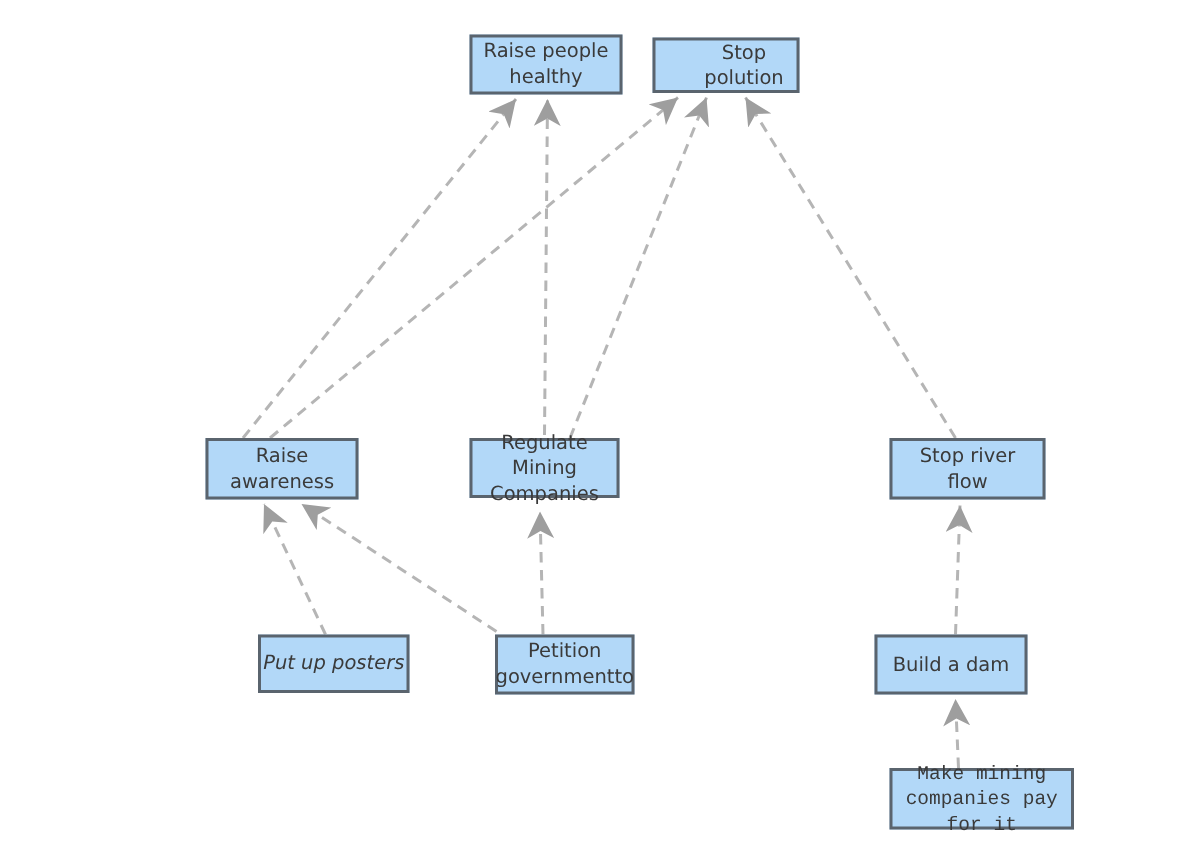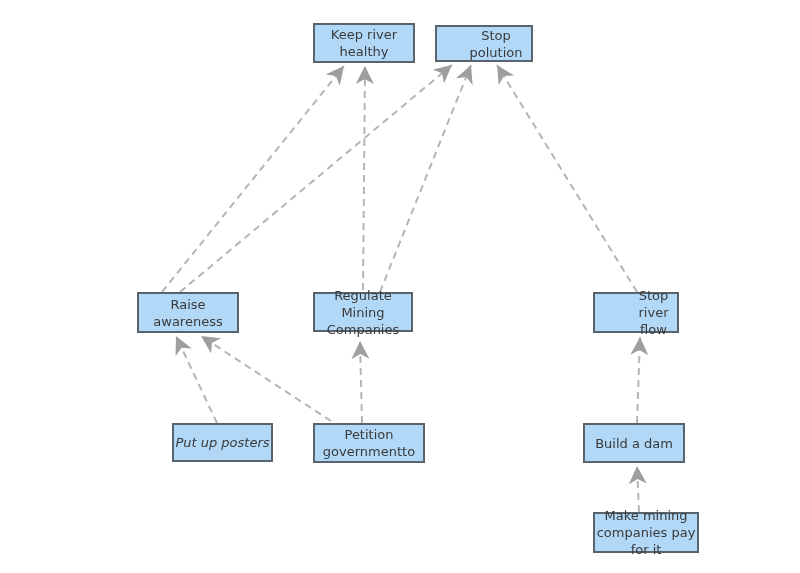--- a/index.html
+++ b/index.html
@@ -77,48 +77,48 @@
         <line x1="637" y1="292" x2="497" y2="65" class="edge" marker-end="url(#arrowhead)"></line>
         <line x1="217" y1="423" x2="176" y2="336" class="edge" marker-end="url(#arrowhead)"></line>
         <line x1="331" y1="421" x2="201" y2="336" class="edge" marker-end="url(#arrowhead)"></line>
         <line x1="362" y1="423" x2="360" y2="341" class="edge" marker-end="url(#arrowhead)"></line>
         <line x1="637" y1="423" x2="640" y2="337" class="edge" marker-end="url(#arrowhead)"></line>
         <line x1="639" y1="512" x2="637" y2="466" class="edge" marker-end="url(#arrowhead)"></line>
       </g>
   </svg>
   <div class="nodes-layer">
       <div class="node" style="left: 313px; top: 23px; width: 102px; height: 40px;">
-        <span class="label">Keep river
+        <span class="label">Raise people
 healthy</span>
       </div>
       <div class="node" style="left: 435px; top: 25px; width: 98px; height: 37px; padding-left: 24px;">
         <span class="label">Stop polution</span>
       </div>
       <div class="node" style="left: 113px; top: 292px; width: 102px; height: 41px; margin-left: 24px;">
         <span class="label">Raise
 awareness</span>
       </div>
       <div class="node" style="left: 313px; top: 292px; width: 100px; height: 40px;">
         <span class="label">Regulate
 Mining
 Companies</span>
       </div>
-      <div class="node" style="left: 593px; top: 292px; width: 86px; height: 41px; padding-left: 35px;">
+      <div class="node" style="left: 593px; top: 292px; width: 104px; height: 41px;">
         <span class="label">Stop river
 flow</span>
       </div>
       <div class="node italic" style="left: 172px; top: 423px; width: 101px; height: 39px; justify-content: center;">
         <span class="label">Put up posters</span>
       </div>
-      <div class="node" style="left: 313px; top: 423px; width: 112px; height: 40px;">
+      <div class="node" style="left: 330px; top: 423px; width: 93px; height: 40px;">
         <span class="label">Petition
 governmentto</span>
       </div>
       <div class="node" style="left: 583px; top: 423px; width: 102px; height: 40px;">
         <span class="label">Build a dam</span>
       </div>
-      <div class="node" style="left: 593px; top: 512px; width: 106px; height: 41px;">
+      <div class="node" style="left: 593px; top: 512px; width: 123px; height: 41px; font-family: Liberation Mono, monospace;">
         <span class="label">Make mining
 companies pay
 for it</span>
       </div>
     </div>
 </div>
 
 </body></html>

